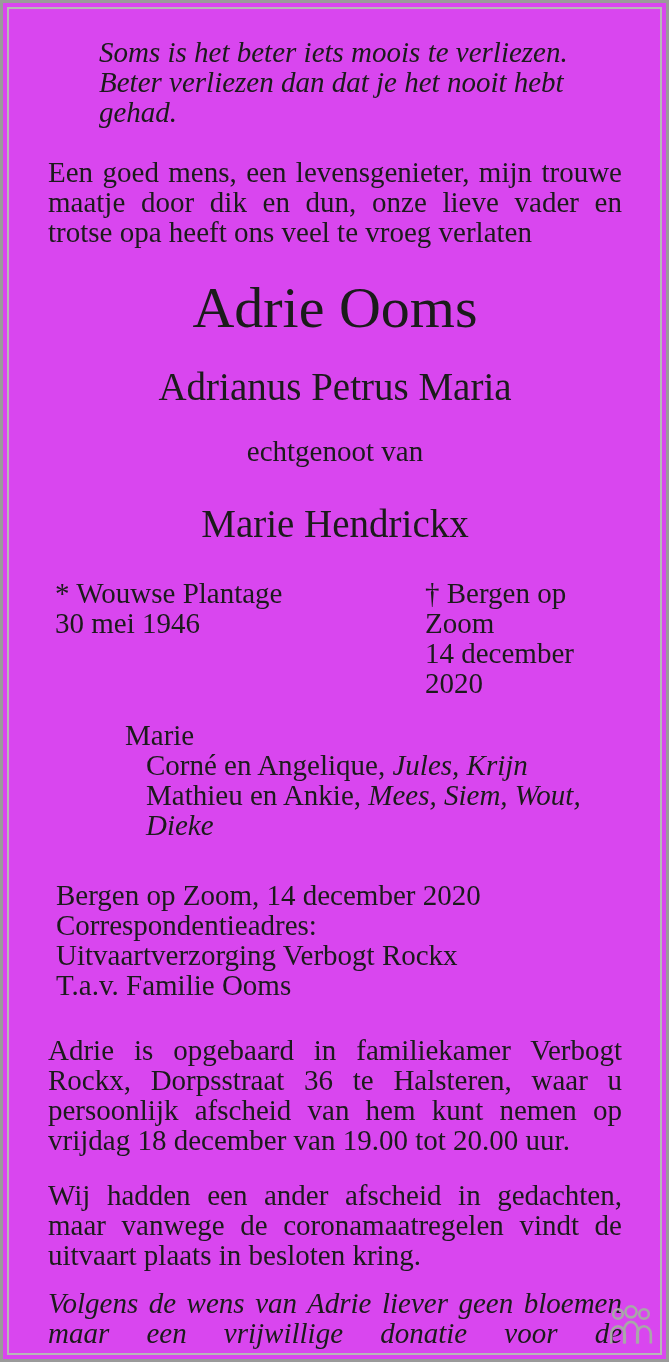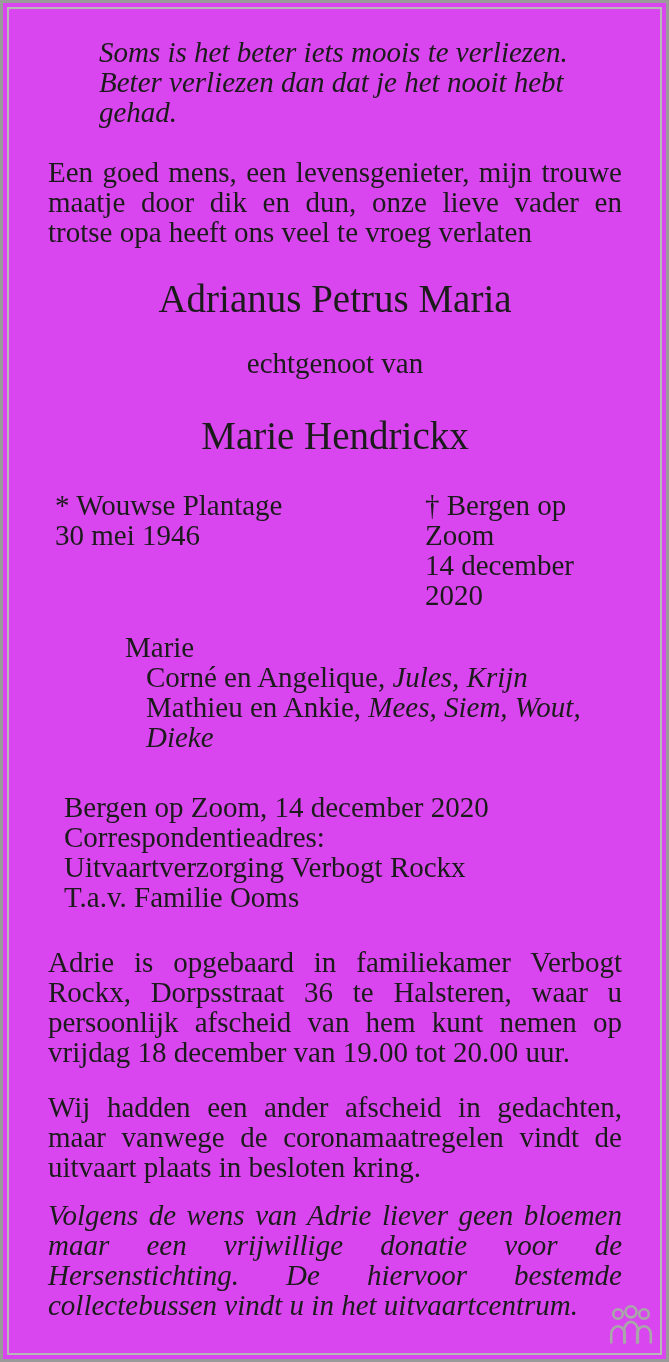--- a/index.html
+++ b/index.html
@@ -46,21 +46,21 @@
   .subname1 { margin-bottom: 28px; }
   .relation { text-align: center; margin: 0 0 37px 0; }
   .subname2 { margin-bottom: 33px; }
   .dates-row { display: flex; margin: 0 0 22px 7px; }
   .dates-col-left { width: 370px; }
   .dates-col-right { flex: 1; }
   .family { margin: 16px 0 40px 0; }
   .family-spouse { margin-left: 77px; }
   .family-child { margin-left: 98px; }
   .italic { font-style: italic; }
-  .correspondence { margin: 0 0 35px 16px; }
+  .correspondence { margin: 0 0 35px 8px; }
   .pre { white-space: pre-wrap; }
   .viewing  { margin-bottom: 25px; }
   .funeral  { margin-bottom: 18px; }
   .donation { font-style: italic; margin: 0; }
   .family-icon {
     position: absolute;
     right: 6px;
     bottom: 9px;
   }
 </style>
@@ -70,20 +70,21 @@
 <div class="page">
   <div class="card">
 
     <div class="quote">
       <div>Soms is het beter iets moois te verliezen.</div>
       <div>Beter verliezen dan dat je het nooit hebt gehad.</div>
     </div>
 
     <p class="para intro">Een goed mens, een levensgenieter, mijn trouwe maatje door dik en dun, onze lieve vader en trotse opa heeft ons veel te vroeg verlaten</p>
 
+    <h1 class="name">Adrie Ooms</h1>
 
     <h2 class="subname subname1">Adrianus Petrus Maria</h2>
 
     <div class="relation">echtgenoot van</div>
 
     <h2 class="subname subname2">Marie Hendrickx</h2>
 
     <div class="dates-row">
       <div class="dates-col-left">
         <div>* Wouwse Plantage</div>

